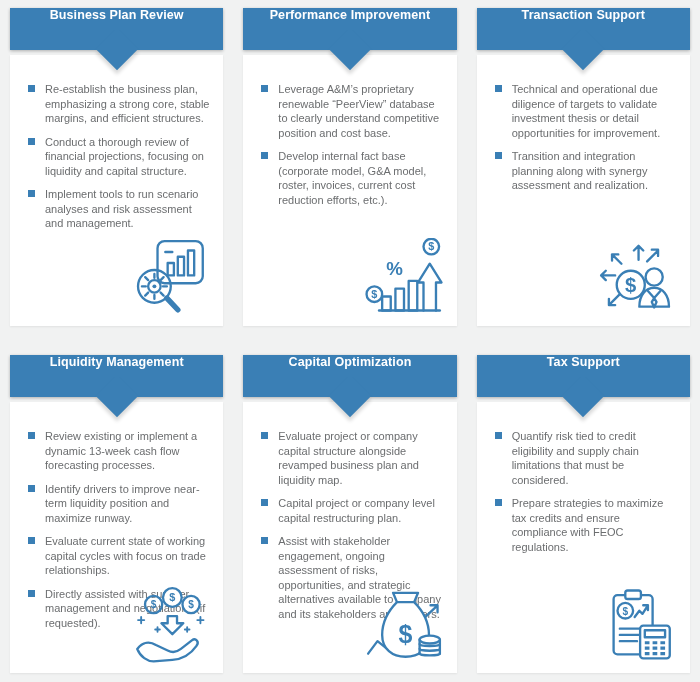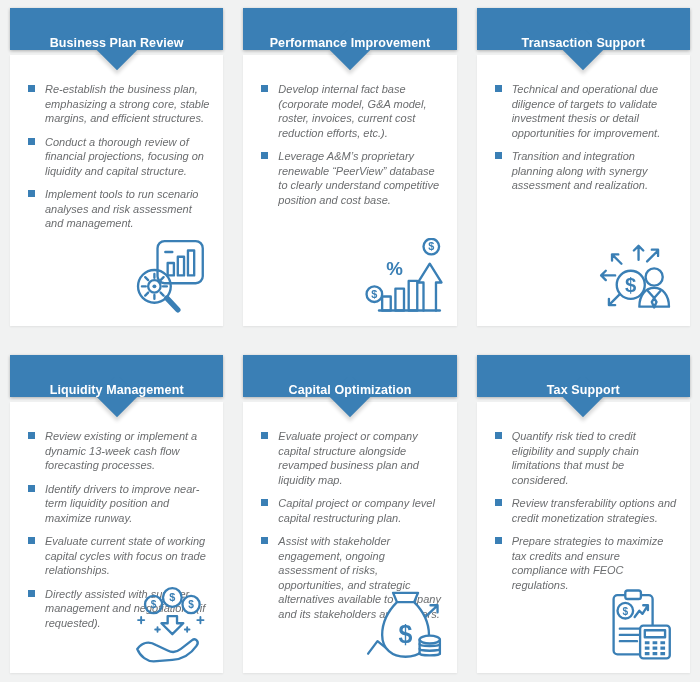--- a/index.html
+++ b/index.html
@@ -21,21 +21,21 @@
     display:grid;
     grid-template-columns:repeat(3,1fr);
     grid-template-rows:1fr 1fr;
     column-gap:20px;row-gap:29px;
   }
   .card{display:flex;flex-direction:column;min-width:0;}
   .banner{
     position:relative;z-index:1;
     height:42px;flex:0 0 42px;
     background:var(--accent);
-    display:flex;align-items:flex-end;justify-content:center;
+    display:flex;align-items:flex-start;justify-content:center;
     box-shadow:0 1px 3px rgba(0,0,0,.28);
   }
   .banner::after{
     content:"";position:absolute;z-index:-1;
     left:50%;bottom:-14px;width:30px;height:30px;
     background:var(--accent);
     transform:translateX(-50%) rotate(45deg);
     box-shadow:3px 3px 4px rgba(0,0,0,.15);
   }
   .banner-label{
@@ -43,21 +43,21 @@
     font-size:12.5px;font-weight:bold;letter-spacing:.1px;
   }
   .body{
     position:relative;flex:1;margin-top:5px;
     background:var(--card-bg);
     box-sizing:border-box;
     padding:27px 12px 12px 18px;
     box-shadow:0 1px 2px rgba(0,0,0,.07);
     overflow:hidden;
   }
-  ul.bullets{list-style:none;margin:0;padding:0;font-style:italic;}
+  ul.bullets{list-style:none;margin:0;padding:0;}
   ul.bullets li{display:flex;gap:10px;margin:0 0 9px 0;}
   .sq{
     flex:0 0 auto;width:7px;height:7px;margin-top:3px;
     background:var(--accent);
   }
   .btxt{font-size:11px;line-height:14.5px;color:var(--body-text);}
   .icon{
     position:absolute;right:14px;bottom:10px;
     width:78px;height:78px;color:var(--accent);
   }
@@ -105,25 +105,25 @@
   </section>
 
   <section class="card">
     <header class="banner">
       <h2 class="banner-label">Performance Improvement</h2>
     </header>
     <div class="body">
       <ul class="bullets">
           <li>
             <span class="sq"></span>
+            <span class="btxt">Leverage A&amp;M’s proprietary renewable “PeerView” database to clearly understand competitive position and cost base.</span>
+          </li>
+          <li>
+            <span class="sq"></span>
             <span class="btxt">Develop internal fact base (corporate model, G&amp;A model, roster, invoices, current cost reduction efforts, etc.).</span>
-          </li>
-          <li>
-            <span class="sq"></span>
-            <span class="btxt">Leverage A&amp;M’s proprietary renewable “PeerView” database to clearly understand competitive position and cost base.</span>
           </li>
         </ul>
       <div class="icon">
           <svg viewBox="0 0 100 100" fill="none" stroke="currentColor" stroke-width="3" stroke-linecap="round" stroke-linejoin="round">
             <path d="M18 93h78"></path>
             <rect x="22" y="75" width="11" height="18"></rect>
             <rect x="39" y="65" width="11" height="28"></rect>
             <rect x="56" y="55" width="11" height="38"></rect>
             <path d="M75 93V57h-7l15-24 15 24h-7v36"></path>
             <text x="38" y="48" text-anchor="middle" font-size="24" fill="currentColor" stroke="none">%</text>
@@ -247,24 +247,20 @@
       <h2 class="banner-label">Tax Support</h2>
     </header>
     <div class="body">
       <ul class="bullets">
           <li>
             <span class="sq"></span>
             <span class="btxt">Quantify risk tied to credit eligibility and supply chain limitations that must be considered.</span>
           </li>
           <li>
             <span class="sq"></span>
-            <span class="btxt">Review transferability options and credit monetization strategies.</span>
-          </li>
-          <li>
-            <span class="sq"></span>
             <span class="btxt">Prepare strategies to maximize tax credits and ensure compliance with FEOC regulations.</span>
           </li>
         </ul>
       <div class="icon">
           <svg viewBox="0 0 100 100" fill="none" stroke="currentColor" stroke-width="3" stroke-linecap="round" stroke-linejoin="round">
             <rect x="20" y="13" width="50" height="76" rx="5"></rect>
             <rect x="35" y="7" width="20" height="11" rx="3" fill="#fff"></rect>
             <circle cx="35" cy="33" r="10"></circle>
             <text x="35" y="38" text-anchor="middle" font-size="13" fill="currentColor" stroke="none">$</text>
             <path d="M47 41l6-8 4 4 7-11M58 26h6v6"></path>

